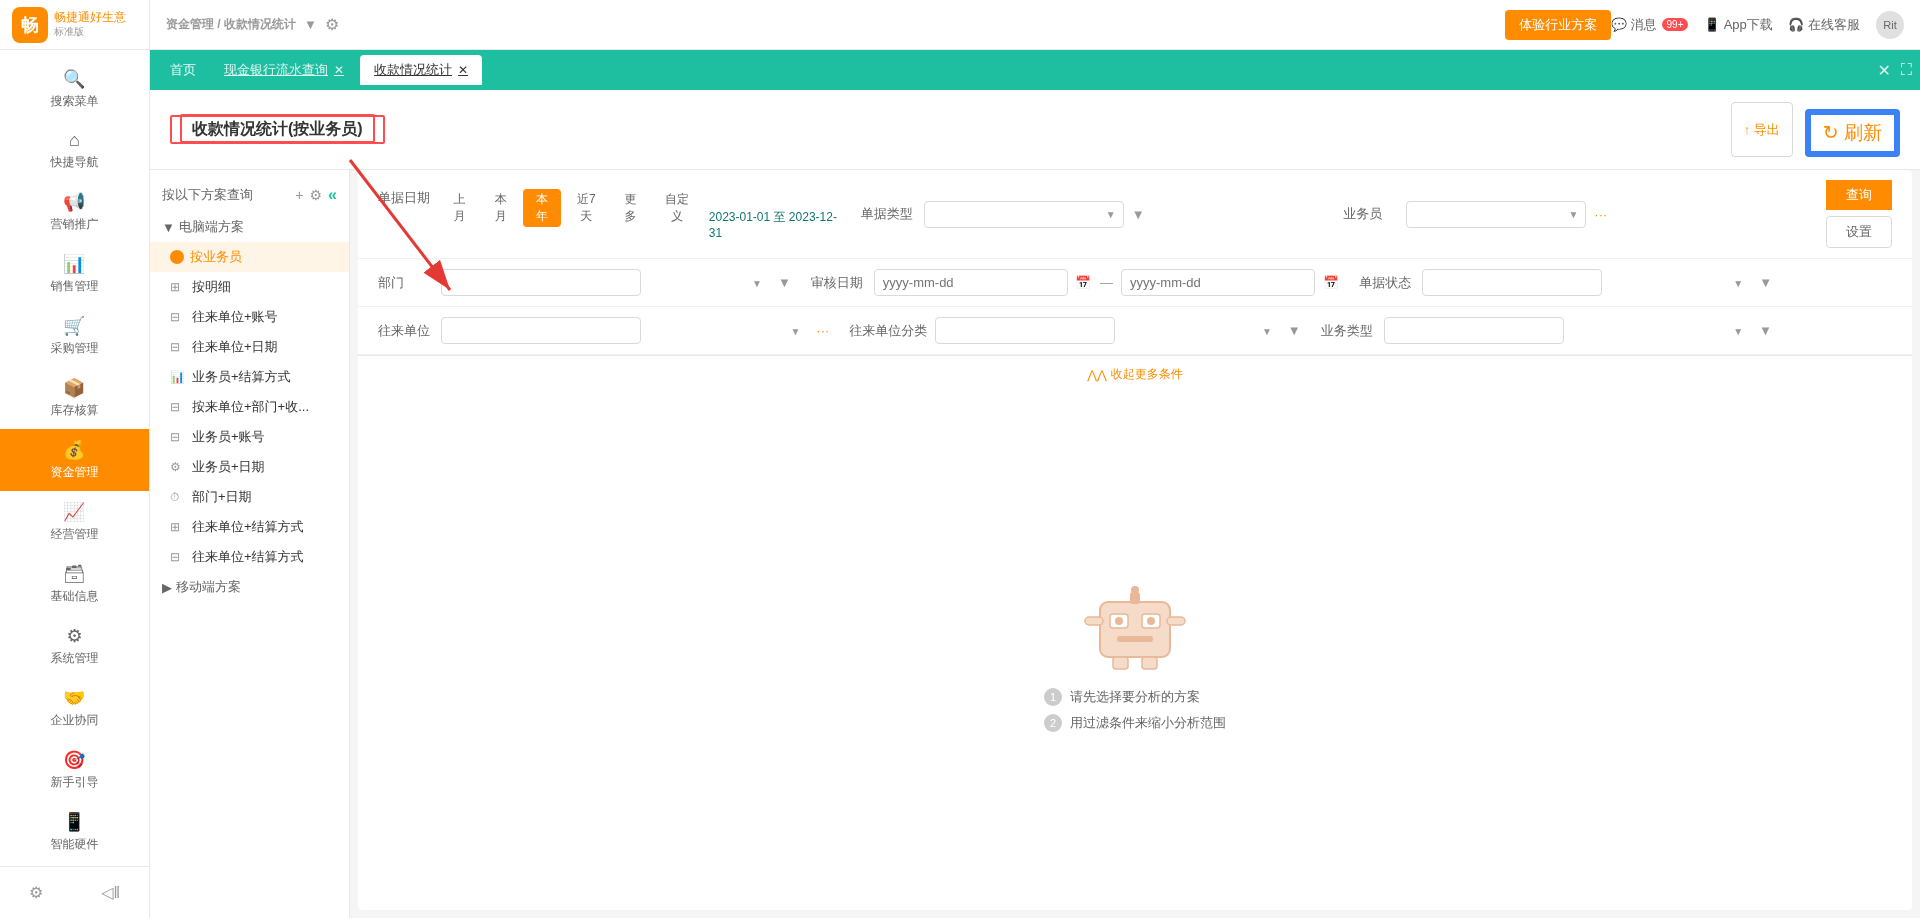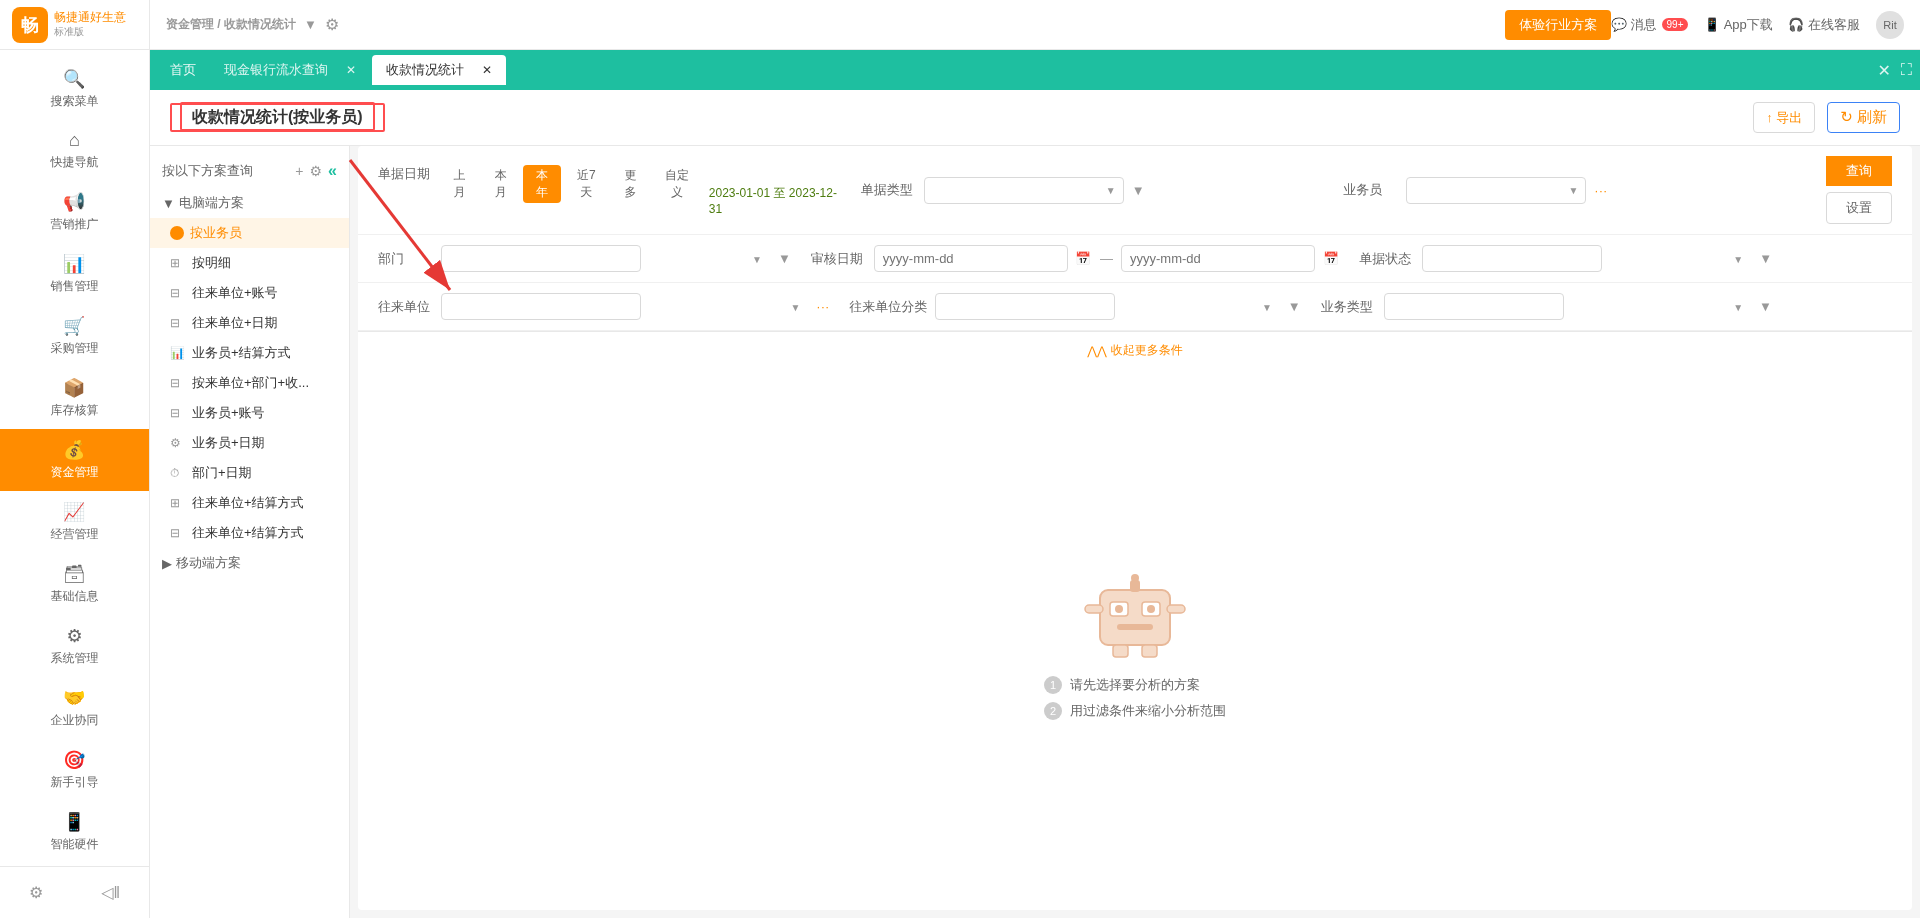--- a/index.html
+++ b/index.html
@@ -29,40 +29,40 @@
     .header-left { display: flex; align-items: center; gap: 8px; }
     .header-breadcrumb { color: #999; font-size: 12px; font-weight: bold; }
     .header-actions { display: flex; align-items: center; gap: 0; }
     .header-trial-btn { background: #ff8c00; color: #fff; border: none; border-radius: 4px; padding: 6px 14px; cursor: pointer; font-size: 13px; }
     .header-icon-group { display: flex; align-items: center; gap: 16px; color: #666; font-size: 13px; cursor: pointer; }
     .badge { background: #ff4d4f; color: #fff; border-radius: 10px; font-size: 10px; padding: 1px 5px; margin-left: 2px; }
     .user-avatar { width: 28px; height: 28px; background: #e8e8e8; border-radius: 50%; }
 
     
     .tab-bar { height: 40px; background: #1ebfa0; display: flex; align-items: center; padding: 0 8px; gap: 2px; }
-    .tab-item { display: flex; align-items: center; gap: 18px; padding: 6px 14px; border-radius: 4px 4px 0 0; cursor: pointer; font-size: 13px; color: rgba(255,255,255,0.85); }
+    .tab-item { display: flex; align-items: center; gap: 6px; padding: 6px 14px; border-radius: 4px 4px 0 0; cursor: pointer; font-size: 13px; color: rgba(255,255,255,0.85); text-decoration: underline; }
     .tab-item.active { background: #fff; color: #333; }
     .tab-close { font-size: 12px; color: inherit; cursor: pointer; }
     .tab-home { color: rgba(255,255,255,0.9); padding: 6px 12px; font-size: 13px; cursor: pointer; }
     .tab-bar-actions { margin-left: auto; display: flex; gap: 10px; }
     .tab-bar-action { color: rgba(255,255,255,0.85); cursor: pointer; font-size: 16px; }
 
     
     .page-content { flex: 1; overflow: hidden; display: flex; flex-direction: column; background: #f5f5f5; }
 
     
     .page-header { background: #fff; padding: 12px 20px; border-bottom: 1px solid #e8e8e8; display: flex; align-items: center; justify-content: space-between; }
     .page-title { font-size: 16px; font-weight: bold; color: #333; border: 2px solid #ff4d4f; padding: 4px 10px; border-radius: 2px; }
     .page-header-actions { display: flex; gap: 12px; }
     .btn-export { background: #fff; border: 1px solid #d9d9d9; color: #ff8c00; border-radius: 4px; padding: 5px 12px; cursor: pointer; font-size: 13px; }
-    .btn-refresh { background: #fff; border: 1px solid #3b82f6; color: #ff8c00; border-radius: 4px; padding: 5px 12px; cursor: pointer; font-size: 15px; }
+    .btn-refresh { background: #fff; border: 6px solid #3b82f6; color: #ff8c00; border-radius: 4px; padding: 5px 12px; cursor: pointer; font-size: 19px; margin-top: 7px; }
     .date-options { display: flex; gap: 4px; align-items: center; }
     .date-opt { padding: 2px 8px; border-radius: 2px; cursor: pointer; font-size: 12px; color: #666; border: none; background: none; }
     .date-opt.active { background: #ff8c00; color: #fff; border-radius: 4px; }
-    .date-range { color: #4d7c0f; font-size: 12px; margin-top: 20px; }
+    .date-range { color: #0f766e; font-size: 12px; margin-top: 20px; }
     .field-label { color: #666; font-size: 13px; white-space: nowrap; min-width: 55px; }
     .field-select { border: 1px solid #d9d9d9; border-radius: 4px; padding: 5px 28px 5px 8px; font-size: 13px; color: #333; background: #fff; cursor: pointer; min-width: 180px; appearance: none; position: relative; }
     .select-wrapper { position: relative; display: inline-block; }
     .select-wrapper::after { content: '▼'; position: absolute; right: 8px; top: 50%; transform: translateY(-50%); font-size: 10px; color: #999; pointer-events: none; }
     .date-input { border: 1px solid #d9d9d9; border-radius: 4px; padding: 5px 8px; font-size: 13px; color: #999; min-width: 130px; }
     .date-separator { color: #999; }
 
     
     .content-area { flex: 1; display: flex; overflow: hidden; }
     .left-panel { width: 200px; background: #fff; border-right: 1px solid #e8e8e8; padding: 12px 0; overflow-y: auto; flex-shrink: 0; }

